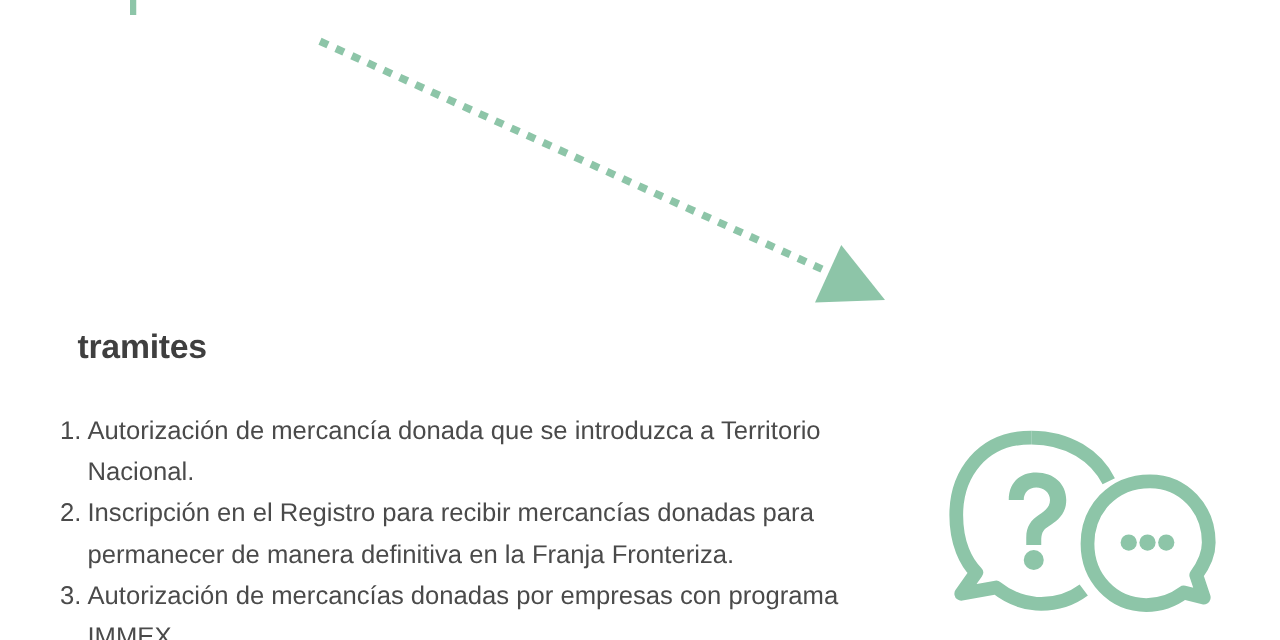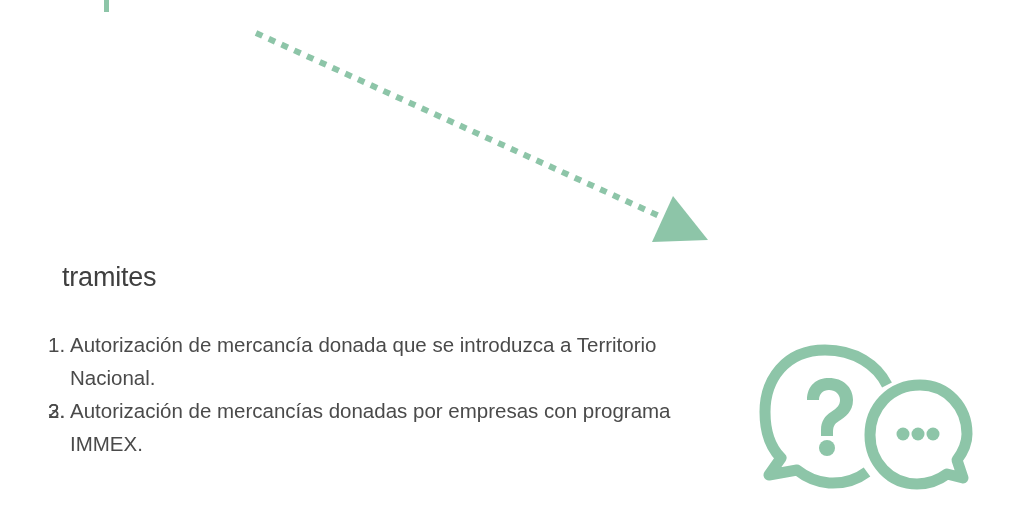--- a/index.html
+++ b/index.html
@@ -20,21 +20,21 @@
       position: absolute;
       left: 0;
       top: 0;
     }
     .heading {
       position: absolute;
       left: 62px;
       top: 262px;
       margin: 0;
       font-size: 27px;
-      font-weight: 400;
+      font-weight: 700;
       color: #3f3f3f;
       letter-spacing: -0.2px;
     }
     .steps {
       position: absolute;
       left: 44px;
       top: 328px;
       width: 680px;
       margin: 0;
       padding: 0;
@@ -76,20 +76,21 @@
 
   <h2 class="heading">tramites</h2>
 
   <ol class="steps">
     <li>
       <span class="num">1.</span>
       <span>Autorización de mercancía donada que se introduzca a Territorio Nacional.</span>
     </li>
     <li>
       <span class="num">2.</span>
+      <span>Inscripción en el Registro para recibir mercancías donadas para permanecer de manera definitiva en la Franja Fronteriza.</span>
     </li>
     <li>
       <span class="num">3.</span>
       <span>Autorización de mercancías donadas por empresas con programa IMMEX.</span>
     </li>
   </ol>
 
   <div class="icon-wrap">
     <svg width="220" height="155" viewBox="0 0 220 155">
 

